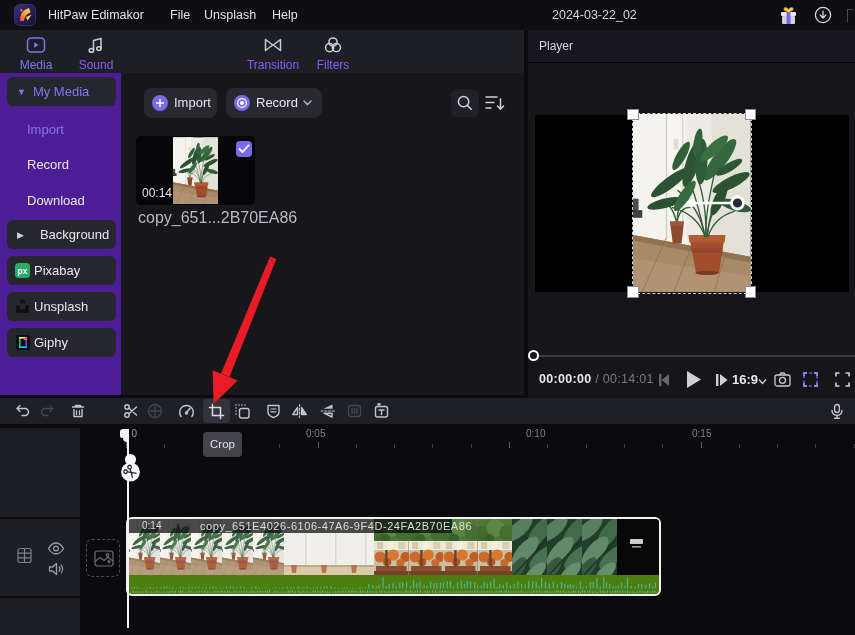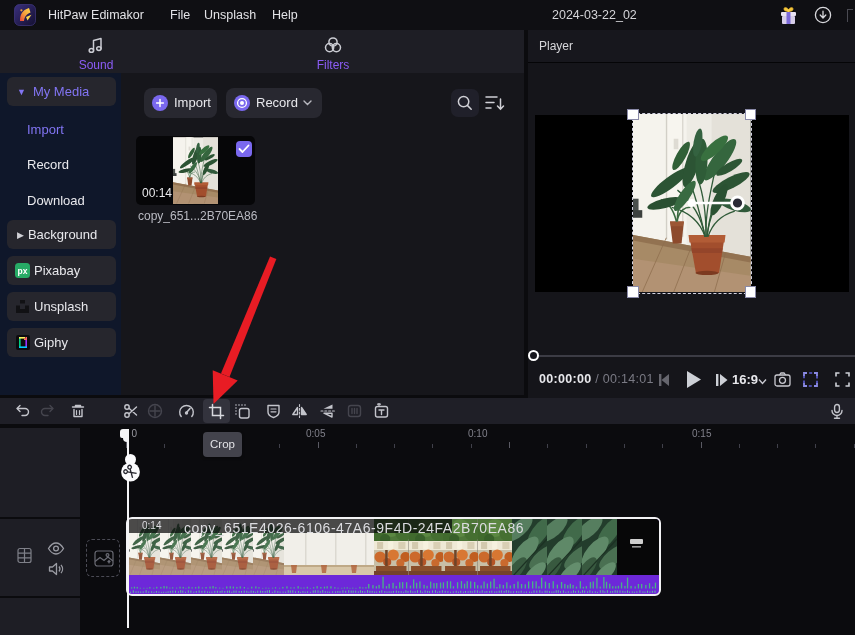--- a/index.html
+++ b/index.html
@@ -7,21 +7,21 @@
     font-family:"Liberation Sans", sans-serif; }
   .abs { position:absolute; }
   #app { position:relative; width:855px; height:635px; }
   #menubar { left:0; top:0; width:855px; height:30px; background:#0f0f13; }
   .menutext { position:absolute; color:#e2e2e6; font-size:12.5px; line-height:30px; top:0; }
   #topbar { left:0; top:30px; width:524px; height:43px; background:#1e1e25; }
   .tool { position:absolute; top:5px; width:64px; text-align:center; }
   .tool svg { display:block; margin:0 auto; }
   .tool .lbl { font-size:12px; color:#8b5cf6; margin-top:3px; }
   .tool.sel .lbl { color:#8275f4; }
-  #sidebar { left:0; top:73px; width:121px; height:322px; background:#0f172a; }
+  #sidebar { left:0; top:73px; width:121px; height:322px; background:#4c1d95; }
   .sbox { position:absolute; left:7px; width:109px; height:29px; background:#26262d;
     border-radius:6px; color:#e8e8ec; font-size:13px; line-height:29px; }
   .sitem { position:absolute; left:27px; font-size:13px; color:#e9e9ed; }
   #mediapanel { left:121px; top:73px; width:403px; height:322px; background:#16161b; }
   .mbtn { position:absolute; top:15px; height:30px; background:#282830; border-radius:8px;
     color:#e8e8ec; font-size:13px; line-height:30px; }
   #playerpanel { left:528px; top:30px; width:327px; height:368px; background:#15151a; }
   #timeline { left:0; top:398px; width:855px; height:237px; background:#0b0b0e; }
   #ttoolbar { position:absolute; left:0; top:0; width:855px; height:26px; background:#1f1f27; }
   .hrow { position:absolute; left:0; width:80px; background:#1e1e25; }
@@ -163,43 +163,57 @@
 <path d="M9.5,6.5 C6,6.5 4.5,5 5,3.4 C5.5,1.9 8,2.2 9.5,4.6 C11,2.2 13.5,1.9 14,3.4 C14.5,5 13,6.5 9.5,6.5 Z" fill="#f4c63c" stroke="#d9a82a" stroke-width="0.7"></path>
 <circle cx="9.5" cy="5.8" r="1.3" fill="#ffd84d"></circle>
 </svg>
 <svg class="abs" style="left:814px;top:6px" width="18" height="18" viewBox="0 0 18 18" fill="none" stroke="#d8d8dc" stroke-width="1.3">
 <circle cx="9" cy="9" r="7.6"></circle>
 <path d="M9 5.2 V11.5 M6.2 9 L9 12 L11.8 9" stroke-linecap="round" stroke-linejoin="round"></path>
 </svg>
 <div class="abs" style="left:847px;top:9px;width:6px;height:13px;border-left:1.5px solid #4a4a52;border-top:1.5px solid #4a4a52"></div>
 </div>
 <div class="abs" id="topbar">
+<div class="tool sel" style="left:4px">
+        <svg width="22" height="20" viewBox="0 0 22 20" fill="none" stroke="#8275f4" stroke-width="1.5" stroke-linecap="round" stroke-linejoin="round">
+<rect x="2.5" y="3" width="17" height="14" rx="3.5"></rect>
+<path d="M9.2 7.2 L13.6 10 L9.2 12.8 Z" fill="#8275f4" stroke="none"></path>
+        </svg>
+        <div class="lbl">Media</div>
+      </div>
 <div class="tool" style="left:64px">
         <svg width="20" height="20" viewBox="0 0 20 20" fill="none" stroke="#cbccd3" stroke-width="1.5" stroke-linecap="round" stroke-linejoin="round">
 <path d="M7.5 15.2 V5.4 L15 3.6 V13.4"></path>
 <ellipse cx="5.4" cy="15.4" rx="2.2" ry="1.9"></ellipse>
 <ellipse cx="12.9" cy="13.6" rx="2.2" ry="1.9"></ellipse>
         </svg>
         <div class="lbl">Sound</div>
+      </div>
+<div class="tool" style="left:241px">
+        <svg width="22" height="20" viewBox="0 0 22 20" fill="none" stroke="#cbccd3" stroke-width="1.5" stroke-linecap="round" stroke-linejoin="round">
+<path d="M3.5 4.5 L10.7 10 L3.5 15.5 Z"></path>
+<path d="M18.5 4.5 L11.3 10 L18.5 15.5 Z"></path>
+        </svg>
+        <div class="lbl">Transition</div>
       </div>
 <div class="tool" style="left:301px">
         <svg width="20" height="20" viewBox="0 0 20 20" fill="none" stroke="#cbccd3" stroke-width="1.5" stroke-linecap="round" stroke-linejoin="round">
 <circle cx="10" cy="7" r="4.1"></circle>
 <circle cx="6.6" cy="12.6" r="4.1"></circle>
 <circle cx="13.4" cy="12.6" r="4.1"></circle>
         </svg>
         <div class="lbl">Filters</div>
       </div>
 </div>
 <div class="abs" id="sidebar">
 <div class="sbox" style="top:4px;color:#8275f4"><span style="margin-left:10px;font-size:9px;vertical-align:1px">▼</span><span style="margin-left:7px">My Media</span></div>
 <div class="sitem" style="top:49px;color:#8275f4">Import</div>
 <div class="sitem" style="top:84px">Record</div>
 <div class="sitem" style="top:120px">Download</div>
-<div class="sbox" style="top:147px"><span style="margin-left:10px;font-size:9px;color:#d0d0d5;vertical-align:1px">▶</span><span style="margin-left:4px">Background</span></div>
+<div class="sbox" style="top:147px"><span style="margin-left:10px;font-size:9px;color:#d0d0d5;vertical-align:1px">▶</span><span style="margin-left:16px">Background</span></div>
 <div class="sbox" style="top:183px"><span style="margin-left:27px">Pixabay</span>
 <svg class="abs" style="left:8px;top:7px" width="15" height="15" viewBox="0 0 15 15">
 <rect width="15" height="15" rx="3.5" fill="#27ab66"></rect>
 <text x="7.5" y="11" font-size="8.5" font-weight="bold" fill="#fff" text-anchor="middle" font-family="Liberation Sans">px</text>
         </svg></div>
 <div class="sbox" style="top:255px"><span style="margin-left:27px">Giphy</span>
 <svg class="abs" style="left:9px;top:7px" width="14" height="15" viewBox="0 0 14 15">
 <rect width="14" height="15" rx="2" fill="#0c0c0f"></rect>
 <rect x="3.2" y="2.2" width="1.3" height="10.5" fill="#00ff99"></rect>
 <rect x="9.4" y="4" width="1.6" height="9" fill="#9933ff"></rect>
@@ -245,21 +259,21 @@
 <svg class="abs" style="left:37px;top:0" width="45" height="69" viewBox="0 0 127 187">
           <use href="#plantpic"></use>
         </svg>
 <div class="abs" style="left:6px;top:50px;color:#e8e8ec;font-size:12px;text-shadow:0 0 3px #000">00:14</div>
 </div>
 <div class="abs" style="left:115px;top:68px;width:16px;height:16px;background:#7a68ee;border-radius:4px">
 <svg class="abs" style="left:2px;top:3px" width="12" height="10" viewBox="0 0 12 10" fill="none" stroke="#fff" stroke-width="1.8" stroke-linecap="round" stroke-linejoin="round">
           <path d="M1.5 5 L4.5 8 L10.5 1.5"></path>
         </svg>
       </div>
-<div class="abs" style="left:17px;top:136px;color:#b9bac2;font-size:12px">copy_651...2B70EA86</div>
+<div class="abs" style="left:17px;top:136px;color:#b9bac2;font-size:16px">copy_651...2B70EA86</div>
 </div>
 <div class="abs" id="playerpanel">
 <div class="abs" style="left:0;top:0;width:327px;height:33px;background:#17171d;border-bottom:1px solid #050507"><span style="color:#d6d6da;font-size:12px;line-height:33px;margin-left:11px">Player</span></div>
 <div class="abs" style="left:7px;top:84.5px;width:314px;height:177.5px;background:#000"></div>
 <div class="abs" style="left:105px;top:84px;width:117.5px;height:178px;overflow:hidden">
 <svg width="117.5" height="178" viewBox="0 0 127 187" preserveAspectRatio="none">
           <use href="#plantpic"></use>
         </svg></div>
 <div class="abs" style="left:103.5px;top:82.5px;width:120.5px;height:181px;border:1.5px dashed #d2d2e2;"></div>
 <div class="abs" style="left:99.2px;top:78.7px;width:11.5px;height:11.5px;background:#fff;border:1px solid #8a8aa8"></div>
@@ -361,21 +375,21 @@
 <rect x="2.5" y="3.5" width="12" height="10.5" rx="2"></rect>
 <path d="M6 7 h5 M8.5 7 v4.5"></path>
           <path d="M4.5 1.2 h3 M6 0 v2.5" stroke-width="1.2"></path>
         </svg></div>
 <div class="ticon" style="left:830px"><svg width="14" height="17" viewBox="0 0 14 17" fill="none" stroke="#c3c4cb" stroke-width="1.4" stroke-linecap="round" stroke-linejoin="round">
 <rect x="4.6" y="1.5" width="4.8" height="8" rx="2.4"></rect>
 <path d="M2 7.5 a5 5 0 0 0 10 0 M7 12.5 V15 M4.5 15.3 H9.5"></path>
         </svg></div>
 <div class="abs" style="left:131.5px;top:30px;font-size:10px;color:#9a9aa2">0</div>
 <div class="tlabel" style="left:306px">0:05</div>
-<div class="tlabel" style="left:468px">0:10</div>
+<div class="tlabel" style="left:526px">0:10</div>
 <div class="tlabel" style="left:692px">0:15</div>
 <div class="tick" style="left:126.0px"></div>
       <div class="tick minor" style="left:164.3px"></div>
       <div class="tick minor" style="left:202.6px"></div>
       <div class="tick minor" style="left:240.9px"></div>
       <div class="tick minor" style="left:279.2px"></div>
       <div class="tick" style="left:317.5px"></div>
       <div class="tick minor" style="left:355.8px"></div>
       <div class="tick minor" style="left:394.1px"></div>
       <div class="tick minor" style="left:432.4px"></div>
@@ -406,21 +420,21 @@
 <path d="M11 4.5 a4 4 0 0 1 0 5 M13 2.8 a6.5 6.5 0 0 1 0 8.4"></path>
       </svg>
 <div class="abs" style="left:86px;top:141px;width:34px;height:38px;border:1.5px dashed #4b4b55;border-radius:6px">
 <svg class="abs" style="left:7px;top:10px" width="20" height="17" viewBox="0 0 20 17" fill="none" stroke="#6a6b74" stroke-width="1.2">
 <rect x="1" y="1" width="18" height="15" rx="2.5"></rect>
 <path d="M1 11.5 L6 7.5 L10 10.5 L14 7 L19 11"></path>
 <circle cx="13.5" cy="5" r="1.4"></circle>
           <path d="M15 13.5 v-3 M13.6 12 l1.4 -1.5 l1.4 1.5" stroke-width="1.1"></path>
         </svg>
       </div>
-<div class="abs" style="left:126px;top:119px;width:535px;height:79px;border:2px solid #f2f2f4;border-radius:6px;overflow:hidden;background:#6d28d9">
+<div class="abs" style="left:126px;top:119px;width:535px;height:79px;border:2px solid #f2f2f4;border-radius:6px;overflow:hidden;background:#4d7c0f">
         <div class="abs" style="left:0;top:0;width:531px;height:56px;background:#101014"></div>
         <div class="abs" style="left:1px;top:0;width:31px;height:56px;overflow:hidden"><svg width="36" height="56" viewBox="0 0 127 187" preserveAspectRatio="none" style="margin-left:-2.5px">
             <use href="#plantpic"></use>
             <rect width="127" height="187" fill="#fff" opacity="0.10"></rect>
           </svg></div>
         <div class="abs" style="left:32px;top:0;width:31px;height:56px;overflow:hidden"><svg width="36" height="56" viewBox="0 0 127 187" preserveAspectRatio="none" style="margin-left:-2.5px">
             <use href="#plantpic"></use>
             <rect width="127" height="187" fill="#fff" opacity="0.10"></rect>
           </svg></div>
         <div class="abs" style="left:63px;top:0;width:31px;height:56px;overflow:hidden"><svg width="36" height="56" viewBox="0 0 127 187" preserveAspectRatio="none" style="margin-left:-2.5px">
@@ -477,21 +491,21 @@
         <div class="abs" style="left:454px;top:0;width:35px;height:56px;overflow:hidden"><svg width="35" height="58" viewBox="0 0 35 58" preserveAspectRatio="none">
             <use href="#leafpic"></use>
           </svg></div>
         <div class="abs" style="left:489px;top:0;width:42px;height:56px;overflow:hidden"><svg width="42" height="56">
             <rect width="42" height="56" fill="#070708"></rect>
             <rect x="13" y="20" width="13" height="5" fill="#cfcfcf" rx="1"></rect>
             <rect x="15" y="27" width="9" height="1.6" fill="#9a9a9a"></rect>
           </svg></div>
         <div class="abs" style="left:0;top:0;width:324px;height:14px;background:rgba(8,8,10,0.72)"></div>
         <div class="abs" style="left:14px;top:1px;font-size:10px;color:#dcdce0">0:14</div>
-        <div class="abs" style="left:56px;top:1px;font-size:14px;color:#dcdce0;letter-spacing:0.55px">copy_651E4026-6106-47A6-9F4D-24FA2B70EA86</div>
+        <div class="abs" style="left:72px;top:1px;font-size:11px;color:#dcdce0;letter-spacing:0.55px">copy_651E4026-6106-47A6-9F4D-24FA2B70EA86</div>
         <svg class="abs" style="left:0;top:56px" width="531" height="23" viewBox="0 0 531 23">
           <rect x="3.0" y="12.3" width="1.3" height="1.2" fill="#49b287"></rect>
           <rect x="5.8" y="11.7" width="1.3" height="1.8" fill="#49b287"></rect>
           <rect x="8.6" y="11.9" width="1.3" height="1.6" fill="#49b287"></rect>
           <rect x="11.7" y="12.8" width="1.3" height="0.7" fill="#49b287"></rect>
           <rect x="15.2" y="12.8" width="1.3" height="0.7" fill="#49b287"></rect>
           <rect x="18.4" y="12.8" width="1.3" height="0.7" fill="#49b287"></rect>
           <rect x="21.2" y="12.1" width="1.3" height="1.4" fill="#49b287"></rect>
           <rect x="25.1" y="12.7" width="1.3" height="0.8" fill="#49b287"></rect>
           <rect x="28.1" y="11.8" width="1.3" height="1.7" fill="#49b287"></rect>

